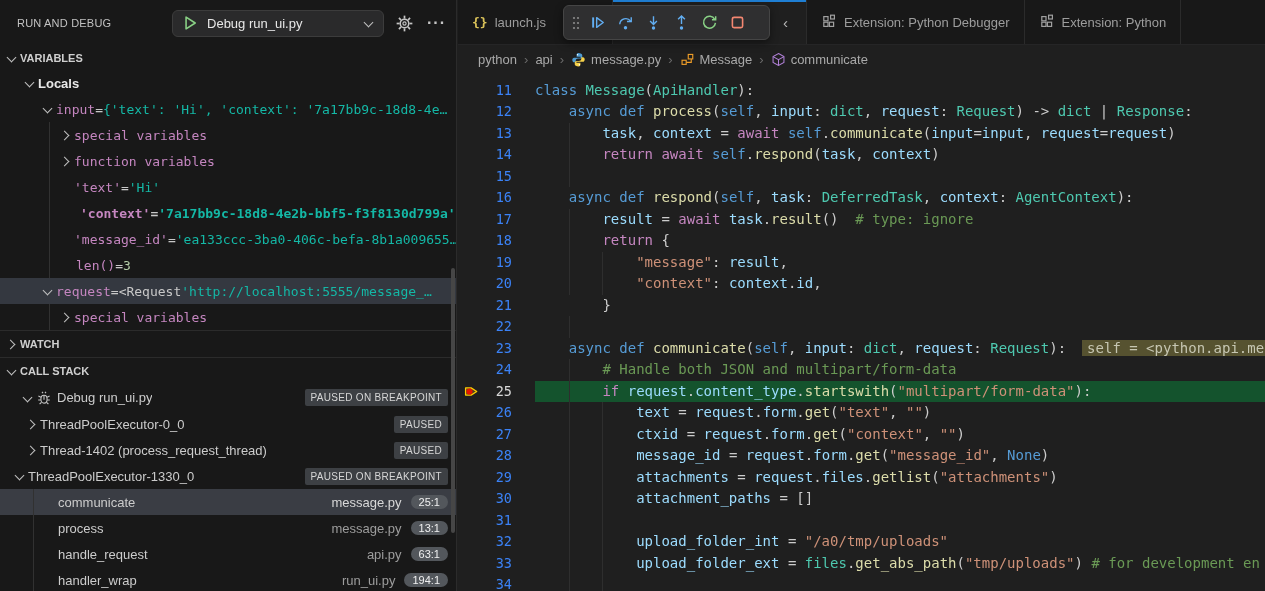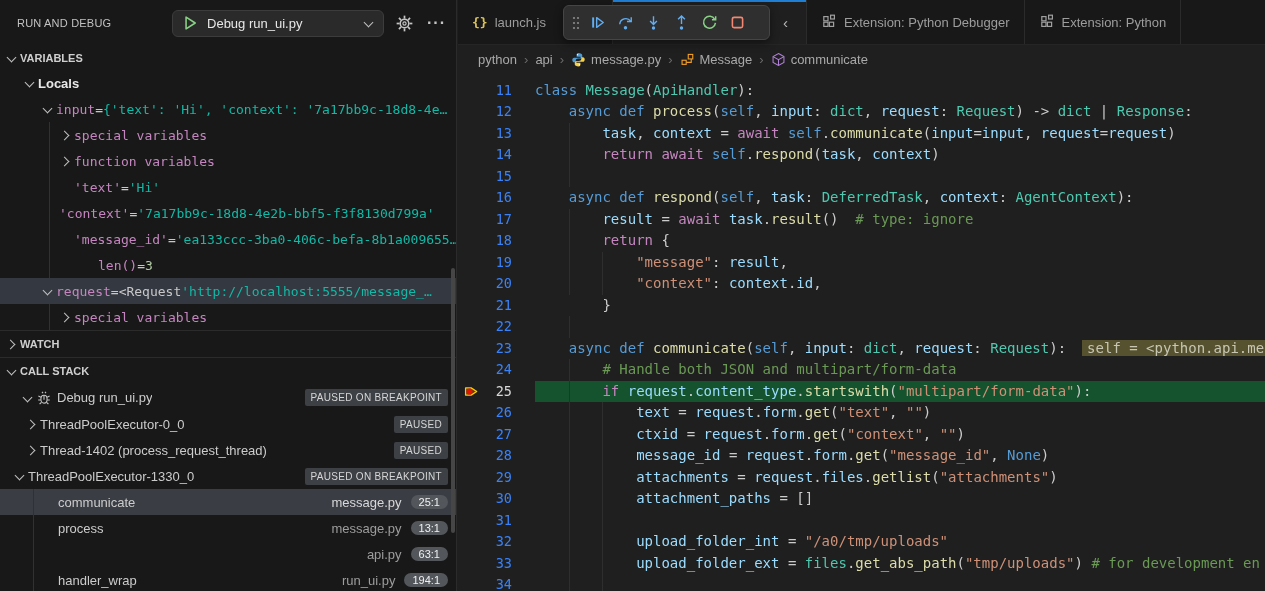--- a/index.html
+++ b/index.html
@@ -161,35 +161,35 @@
           <span class="chev right"></span>
           <span class="vname">function variables</span>
         </div>
         <div class="vrow" style="padding-left: 58px;">
           <span class="vguide"></span>
           <span class="chev blank"></span>
           <span class="vname">'text'</span>
           <span class="veq"> = </span>
           <span class="vval">'Hi'</span>
         </div>
-        <div class="vrow" style="padding-left: 43px;">
+        <div class="vrow" style="padding-left: 64px; font-weight: bold;">
           <span class="vguide"></span>
           <span class="chev blank"></span>
           <span class="vname">'context'</span>
           <span class="veq"> = </span>
           <span class="vval">'7a17bb9c-18d8-4e2b-bbf5-f3f8130d799a'</span>
         </div>
         <div class="vrow" style="padding-left: 58px;">
           <span class="vguide"></span>
           <span class="chev blank"></span>
           <span class="vname">'message_id'</span>
           <span class="veq"> = </span>
           <span class="vval">'ea133ccc-3ba0-406c-befa-8b1a009655…</span>
         </div>
-        <div class="vrow" style="padding-left: 82px;">
+        <div class="vrow" style="padding-left: 60px;">
           <span class="vguide"></span>
           <span class="chev blank"></span>
           <span class="vname">len()</span>
           <span class="veq"> = </span>
           <span class="vnum">3</span>
         </div>
         <div class="vrow sel" style="padding-left: 40px;">
           <span class="chev "></span>
           <span class="vname">request</span>
           <span class="veq"> = </span>
@@ -246,20 +246,21 @@
           <span class="pill">25:1</span>
         </div>
         <div class="csrow frame" style="padding-left: 58px;">
           <span class="fguide"></span>
           <span class="cs-label" style="flex: 1 1 0%;">process</span>
           <span class="cs-file">message.py</span>
           <span class="pill">13:1</span>
         </div>
         <div class="csrow frame" style="padding-left: 58px;">
           <span class="fguide"></span>
+          <span class="cs-label" style="flex: 1 1 0%;">handle_request</span>
           <span class="cs-file">api.py</span>
           <span class="pill">63:1</span>
         </div>
         <div class="csrow frame" style="padding-left: 58px;">
           <span class="fguide"></span>
           <span class="cs-label" style="flex: 1 1 0%;">handler_wrap</span>
           <span class="cs-file">run_ui.py</span>
           <span class="pill">194:1</span>
         </div>
       </div>

